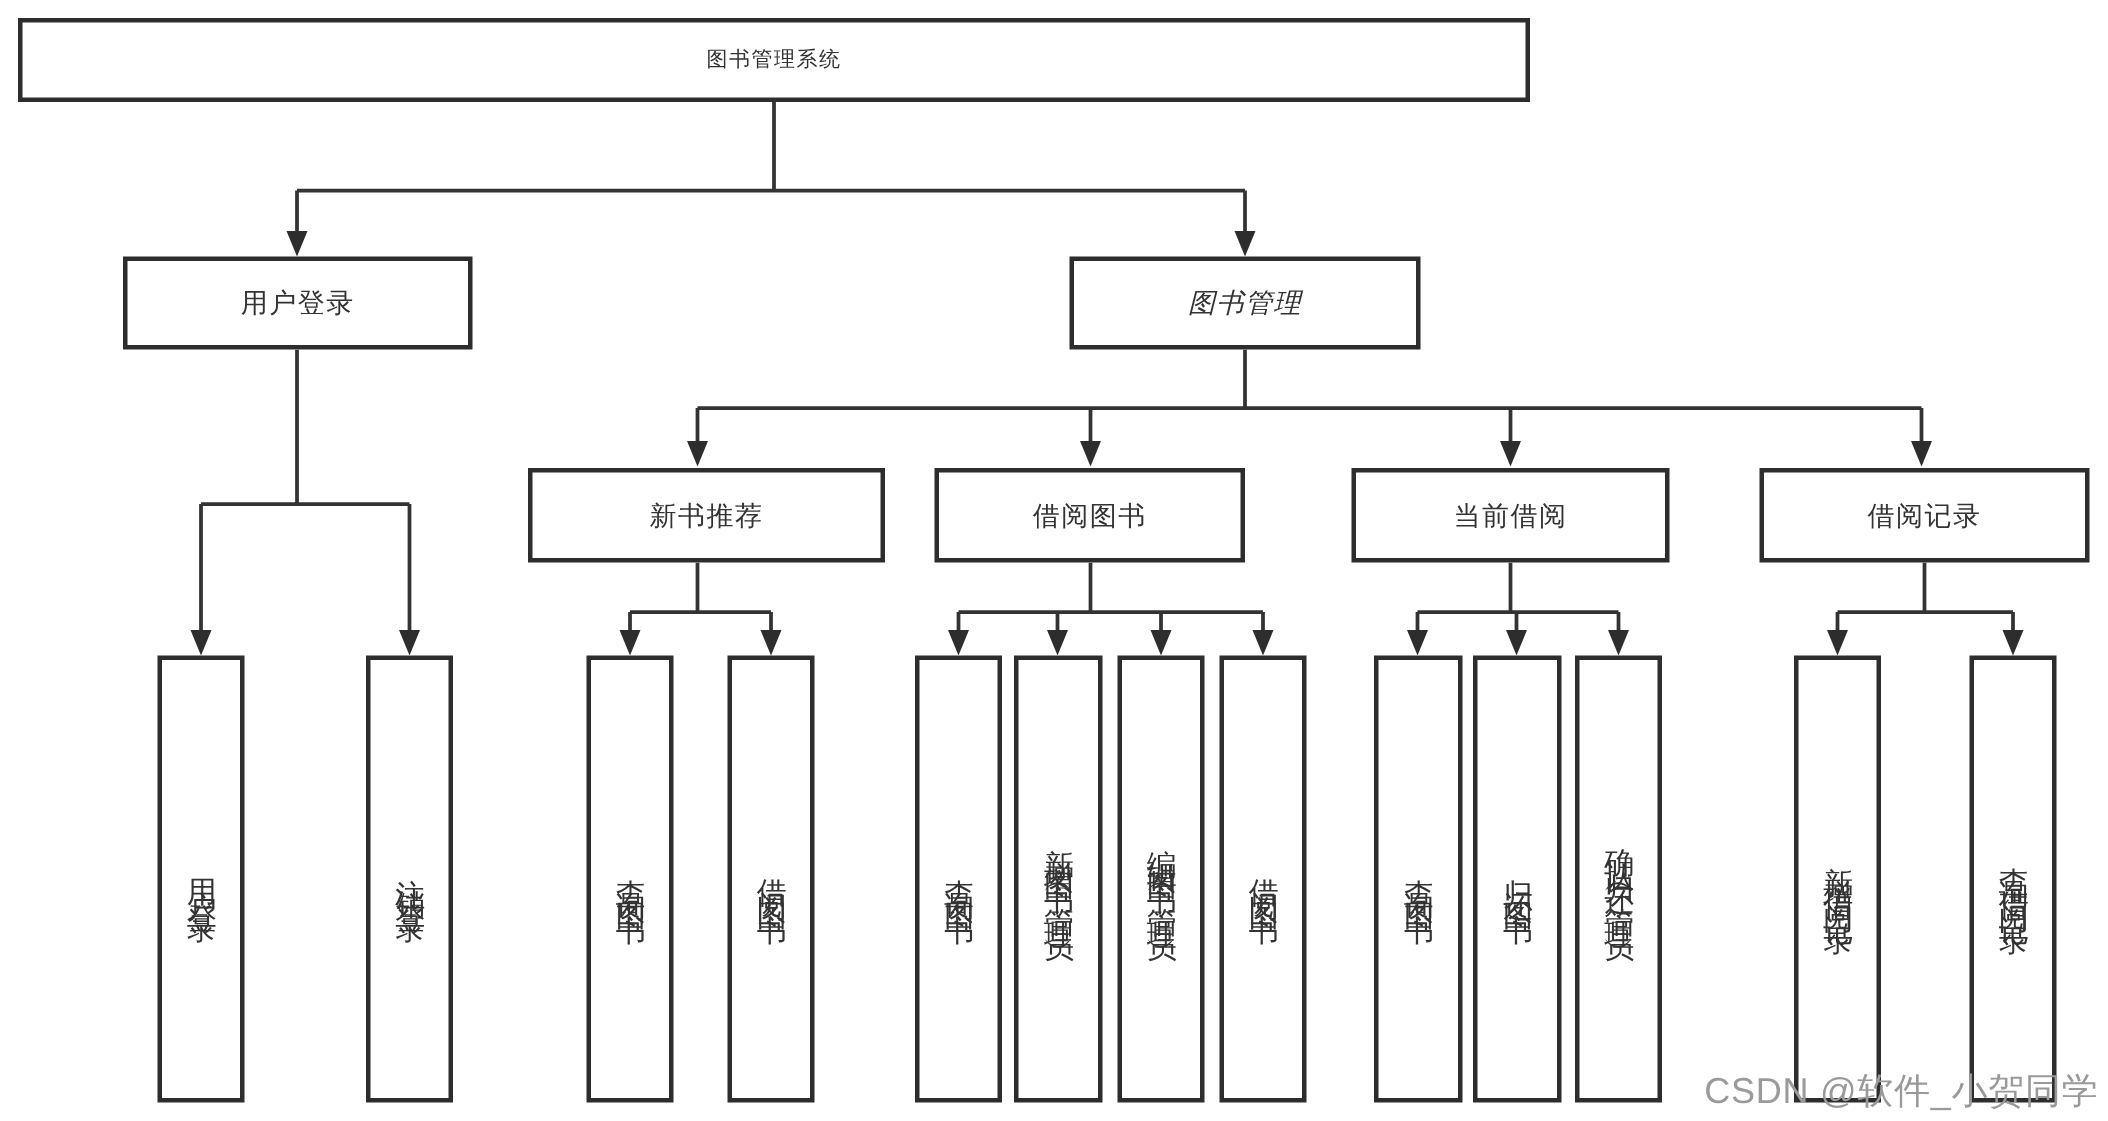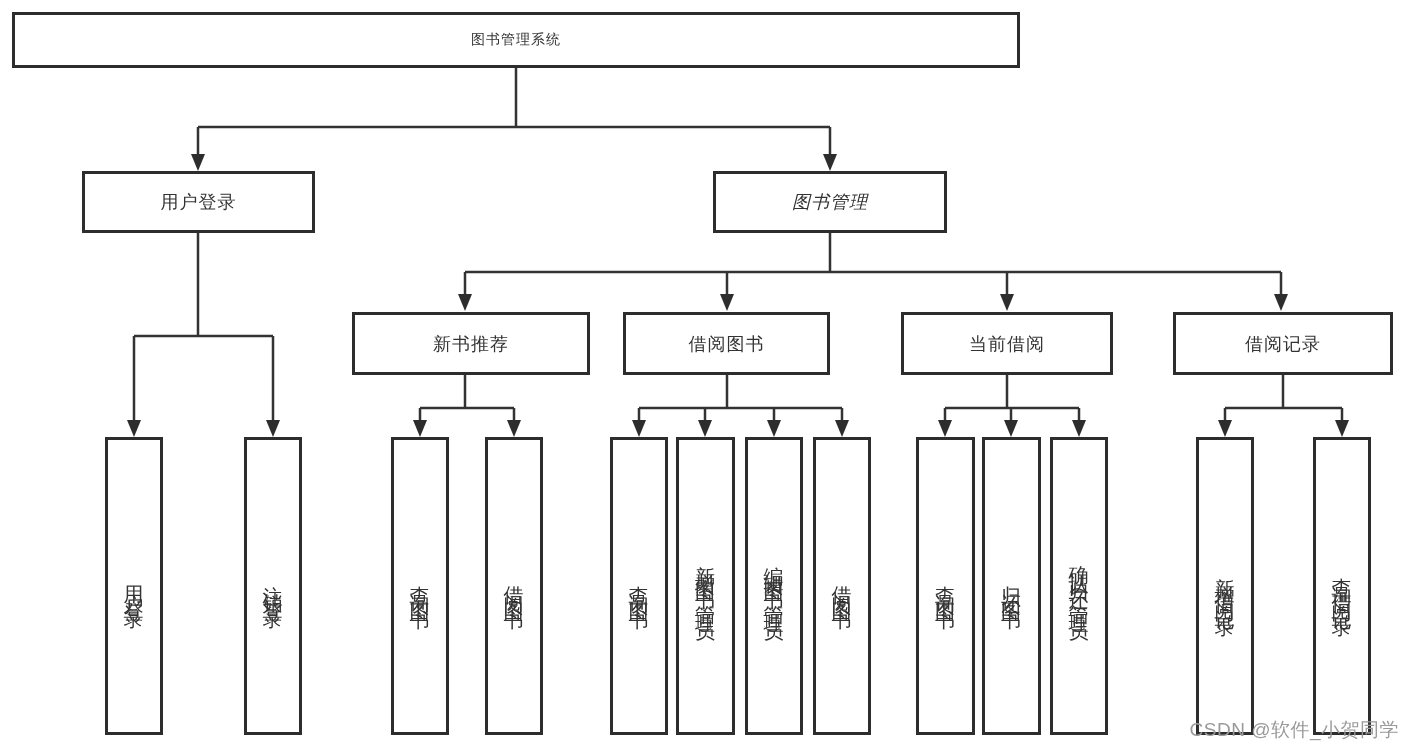--- a/index.html
+++ b/index.html
@@ -33,21 +33,21 @@
     text-orientation: mixed;
     font-size: 20px;
     letter-spacing: 8px;
     line-height: 1;
     white-space: nowrap;
   }
   .watermark {
     position: absolute;
     right: 6px;
     bottom: 4px;
-    font-size: 19px;
+    font-size: 24px;
     color: #9a9a9a;
     letter-spacing: 0.5px;
   }
 </style>
 </head>
 <body>
 
 <div class="canvas">
 
   <svg class="connectors" viewBox="0 0 1405 747" xmlns="http://www.w3.org/2000/svg">

